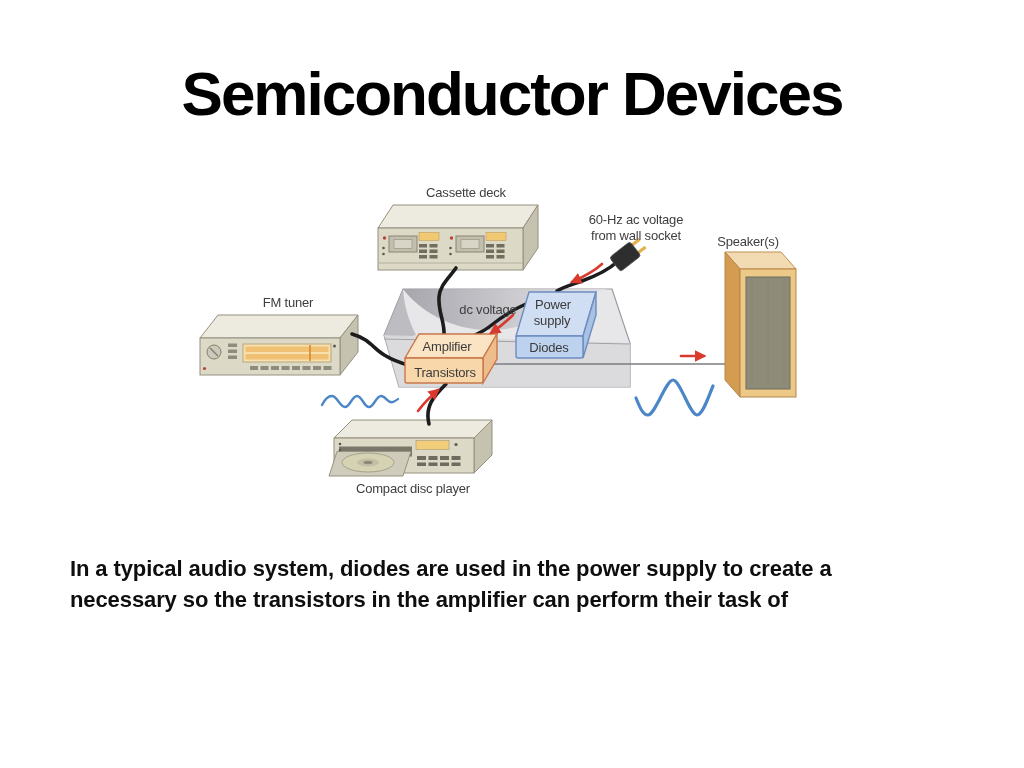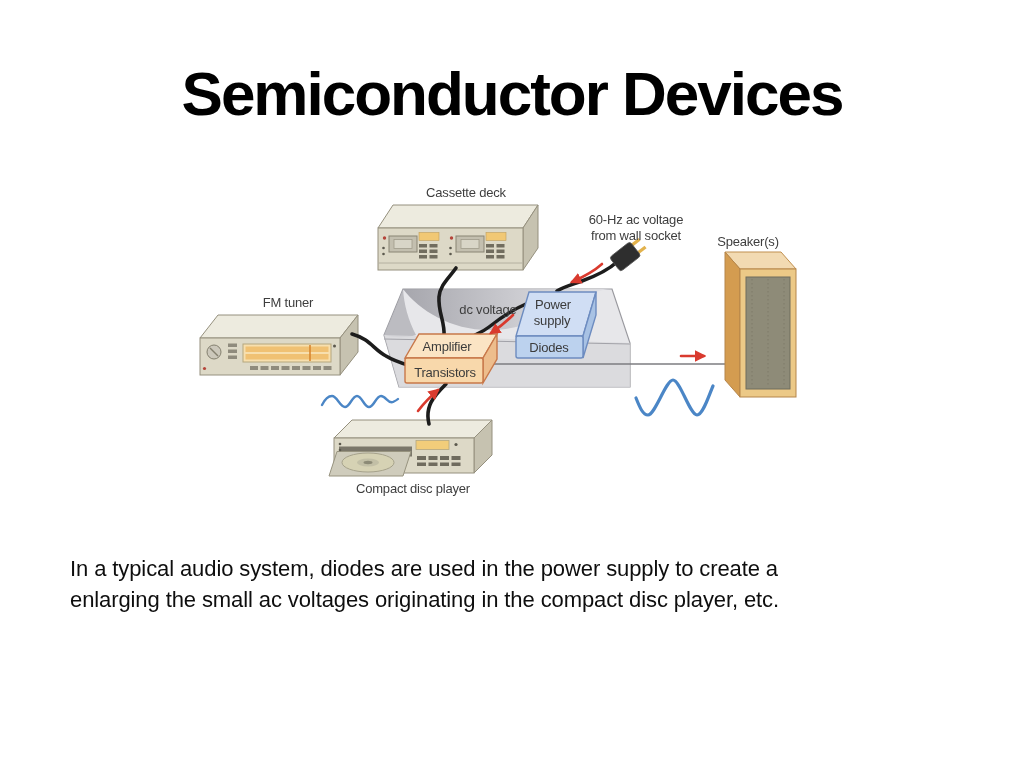--- a/index.html
+++ b/index.html
@@ -2,21 +2,21 @@
 <html><head>
 <meta charset="utf-8">
 <style>
   html,body{margin:0;padding:0;background:#ffffff;}
   body{width:1024px;height:768px;position:relative;overflow:hidden;
        font-family:"Liberation Sans",sans-serif;}
   .slide-title{position:absolute;top:60px;left:0;width:1024px;text-align:center;
        font-size:62px;font-weight:bold;letter-spacing:-2px;color:#000;line-height:1.1;}
   .caption{position:absolute;top:553px;left:70px;font-size:22px;line-height:31px;
        letter-spacing:-0.1px;color:#0e0e0e;}
-  .caption div{white-space:nowrap;}
+  .caption div{white-space:nowrap;font-weight:bold;}
   svg.diagram{position:absolute;left:0;top:0;}
   .dlabel{font-family:"Liberation Sans",sans-serif;font-size:13px;fill:#3e3e3e;letter-spacing:-0.2px;}
   .blabel{font-family:"Liberation Sans",sans-serif;font-size:13px;fill:#3b3b3b;letter-spacing:-0.2px;}
 </style>
 </head>
 <body>
 
 <div class="slide-title">Semiconductor Devices</div>
 
 <svg class="diagram" width="1024" height="768" viewBox="0 0 1024 768">
@@ -151,14 +151,14 @@
   <text class="dlabel" x="636" y="224" text-anchor="middle">60-Hz ac voltage</text>
   <text class="dlabel" x="636" y="240" text-anchor="middle">from wall socket</text>
   <text class="dlabel" x="748" y="246" text-anchor="middle">Speaker(s)</text>
   <text class="dlabel" x="288" y="307" text-anchor="middle">FM tuner</text>
   <text class="dlabel" x="488" y="314" text-anchor="middle">dc voltage</text>
   <text class="dlabel" x="413" y="493" text-anchor="middle">Compact disc player</text>
 </svg>
 
 <div class="caption">
   <div>In a typical audio system, diodes are used in the power supply to create a</div>
-  <div>enlarging the small ac voltages originating in the compact disc player, etc.</div>
+  <div>necessary so the transistors in the amplifier can perform their task of</div>
 </div>
 
 </body></html>

